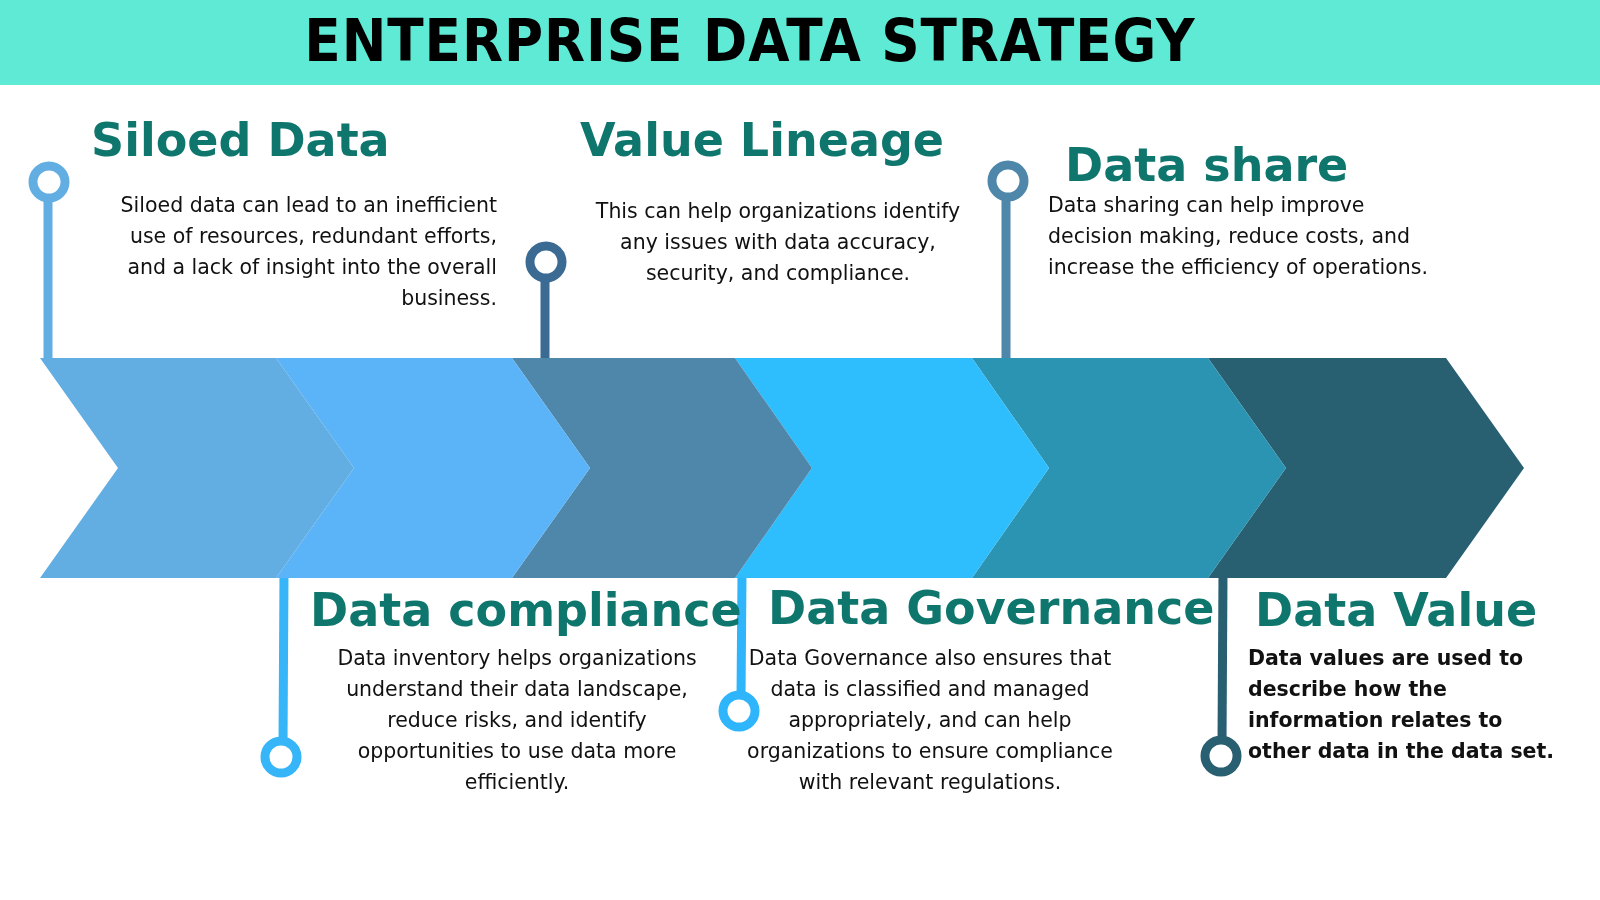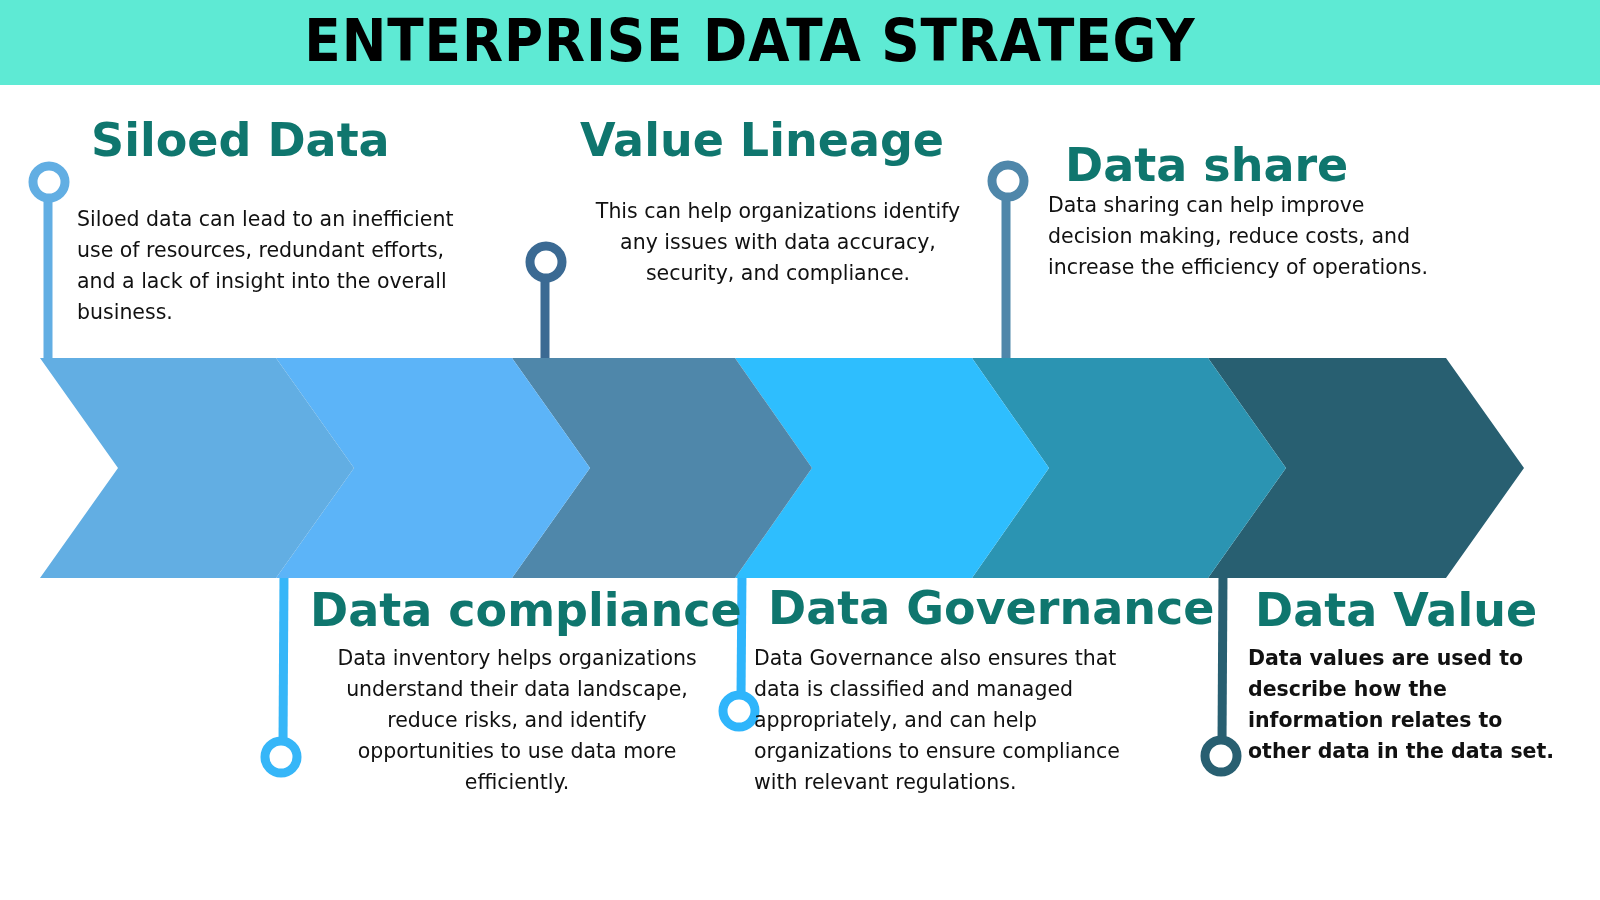--- a/index.html
+++ b/index.html
@@ -73,21 +73,21 @@
 
   <polygon points="1208,358 1446,358 1524,468 1446,578 1208,578 1286,468" fill="#285f71"></polygon>
   <polygon points="972,358 1208,358 1286,468 1208,578 972,578 1049,468" fill="#2b94b2"></polygon>
   <polygon points="735,358 972,358 1049,468 972,578 735,578 812,468" fill="#2ebefe"></polygon>
   <polygon points="512,358 735,358 812,468 735,578 512,578 590,468" fill="#4f87aa"></polygon>
   <polygon points="276,358 512,358 590,468 512,578 276,578 354,468" fill="#5cb4f8"></polygon>
   <polygon points="40,358 276,358 354,468 276,578 40,578 118,468" fill="#62aee3"></polygon>
 </svg>
 
 <div class="heading" style="left:91px; top:112px;">Siloed Data</div>
-<div class="body-text" style="left:77px; top:204px; width:420px;">Siloed data can lead to an inefficient
+<div class="body-text" style="left:77px; top:190px; width:420px;text-align:right;">Siloed data can lead to an inefficient
 use of resources, redundant efforts,
 and a lack of insight into the overall
 business.</div>
 
 <div class="heading" style="left:580px; top:112px;">Value Lineage</div>
 <div class="body-text" style="left:573px; top:196px; width:410px;text-align:center;">This can help organizations identify
 any issues with data accuracy,
 security, and compliance.</div>
 
 <div class="heading" style="left:1065px; top:112px;margin-top:25px;">Data share</div>
@@ -96,21 +96,21 @@
 increase the efficiency of operations.</div>
 
 <div class="heading" style="left:310px; top:582px;">Data compliance</div>
 <div class="body-text" style="left:307px; top:643px; width:420px;text-align:center;">Data inventory helps organizations
 understand their data landscape,
 reduce risks, and identify
 opportunities to use data more
 efficiently.</div>
 
 <div class="heading" style="left:768px; top:580px;text-align:center;">Data Governance</div>
-<div class="body-text" style="left:754px; top:643px; width:420px;">Data Governance also ensures that
+<div class="body-text" style="left:720px; top:643px; width:420px;text-align:center;">Data Governance also ensures that
 data is classified and managed
 appropriately, and can help
 organizations to ensure compliance
 with relevant regulations.</div>
 
 <div class="heading" style="left:1255px; top:582px;">Data Value</div>
 <div class="body-text" style="left:1248px; top:643px; width:340px;font-weight:bold;">Data values are used to
 describe how the
 information relates to
 other data in the data set.</div>

